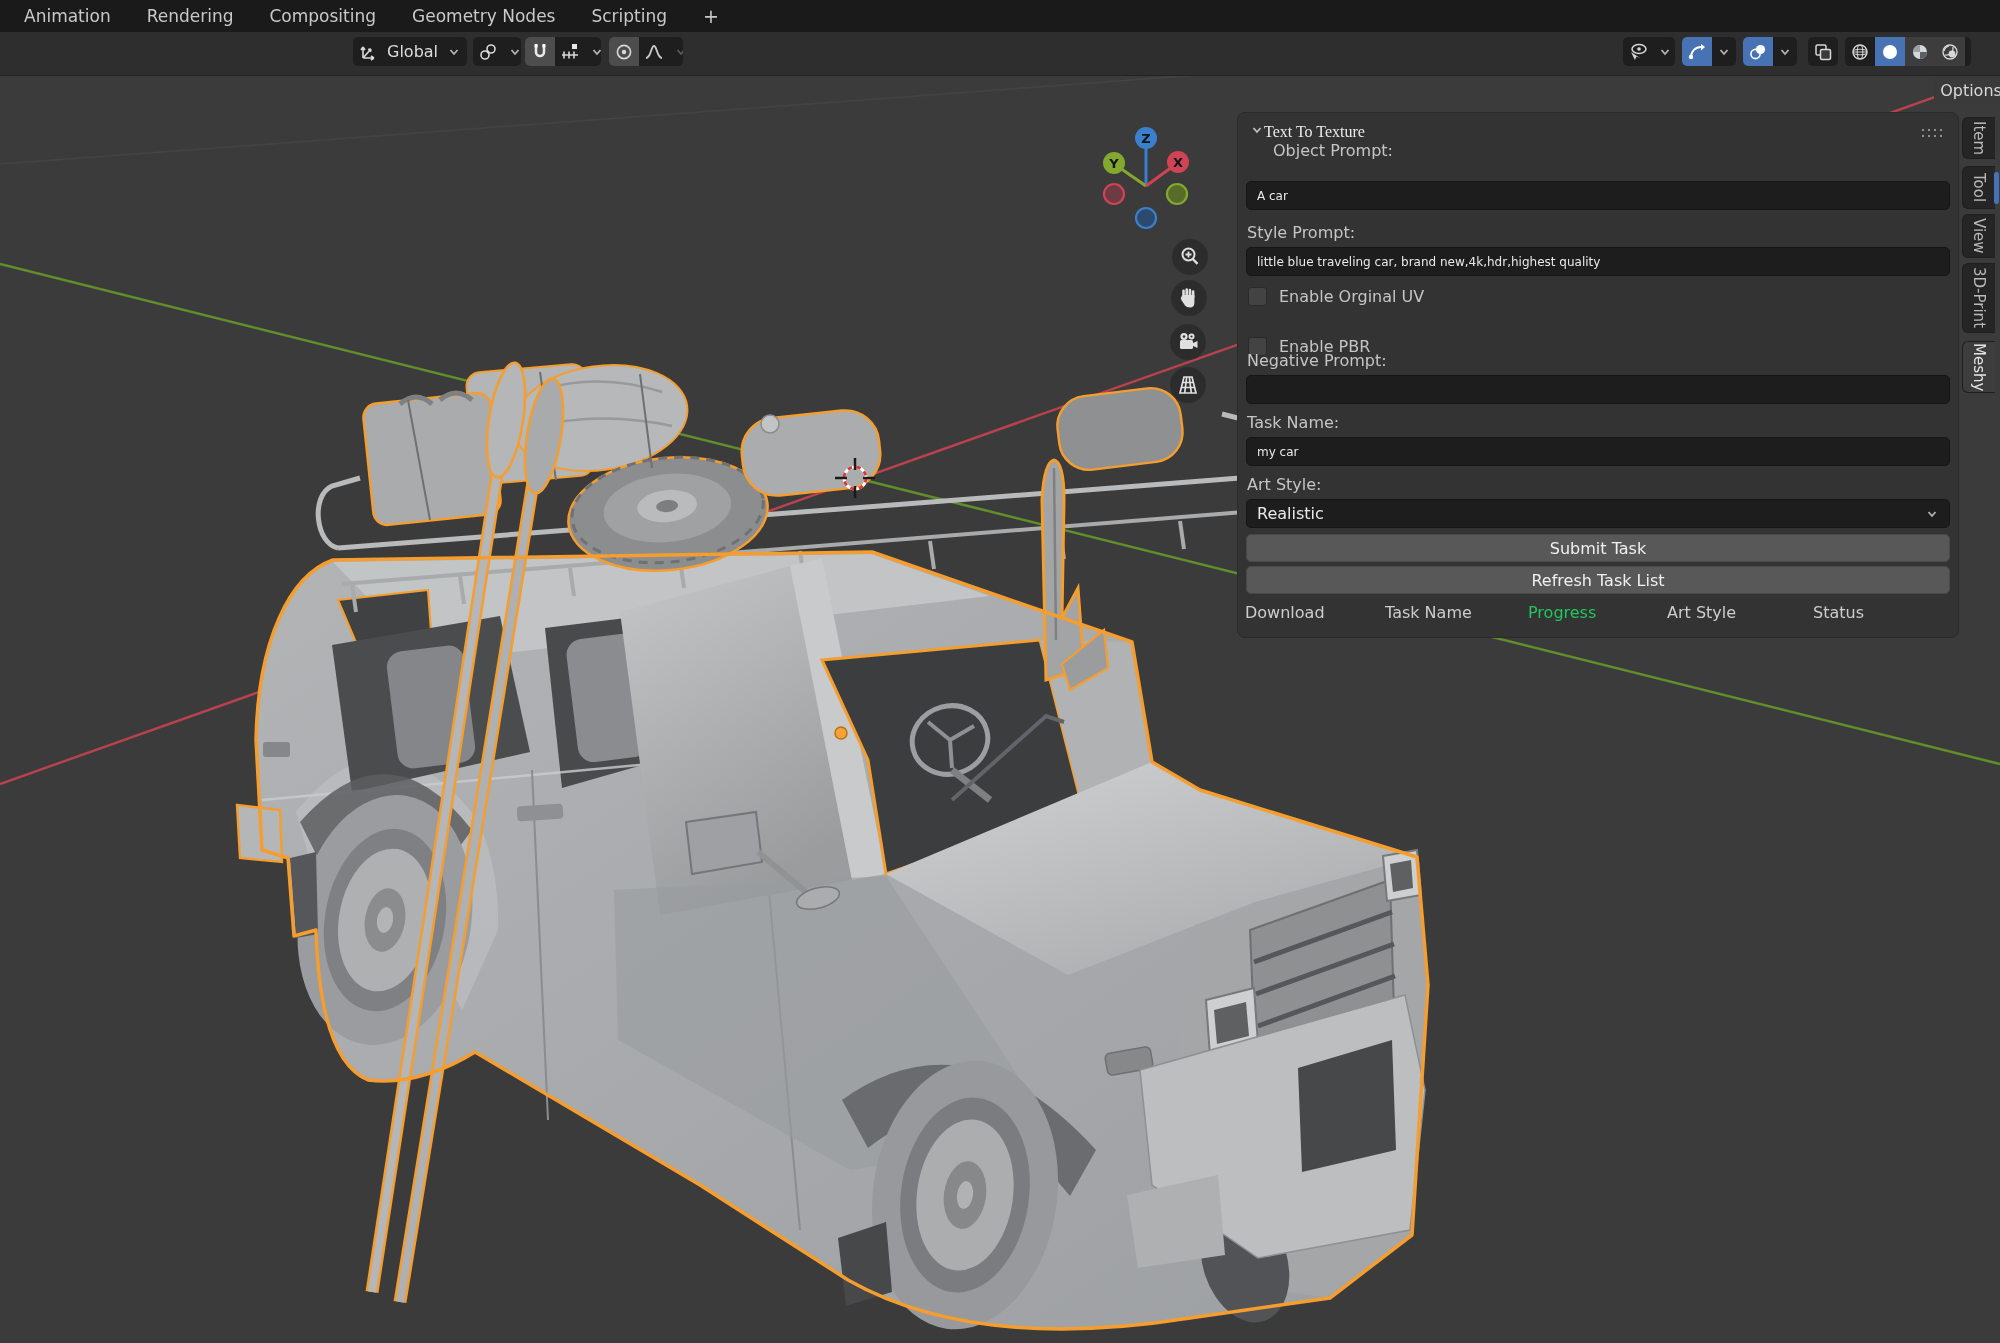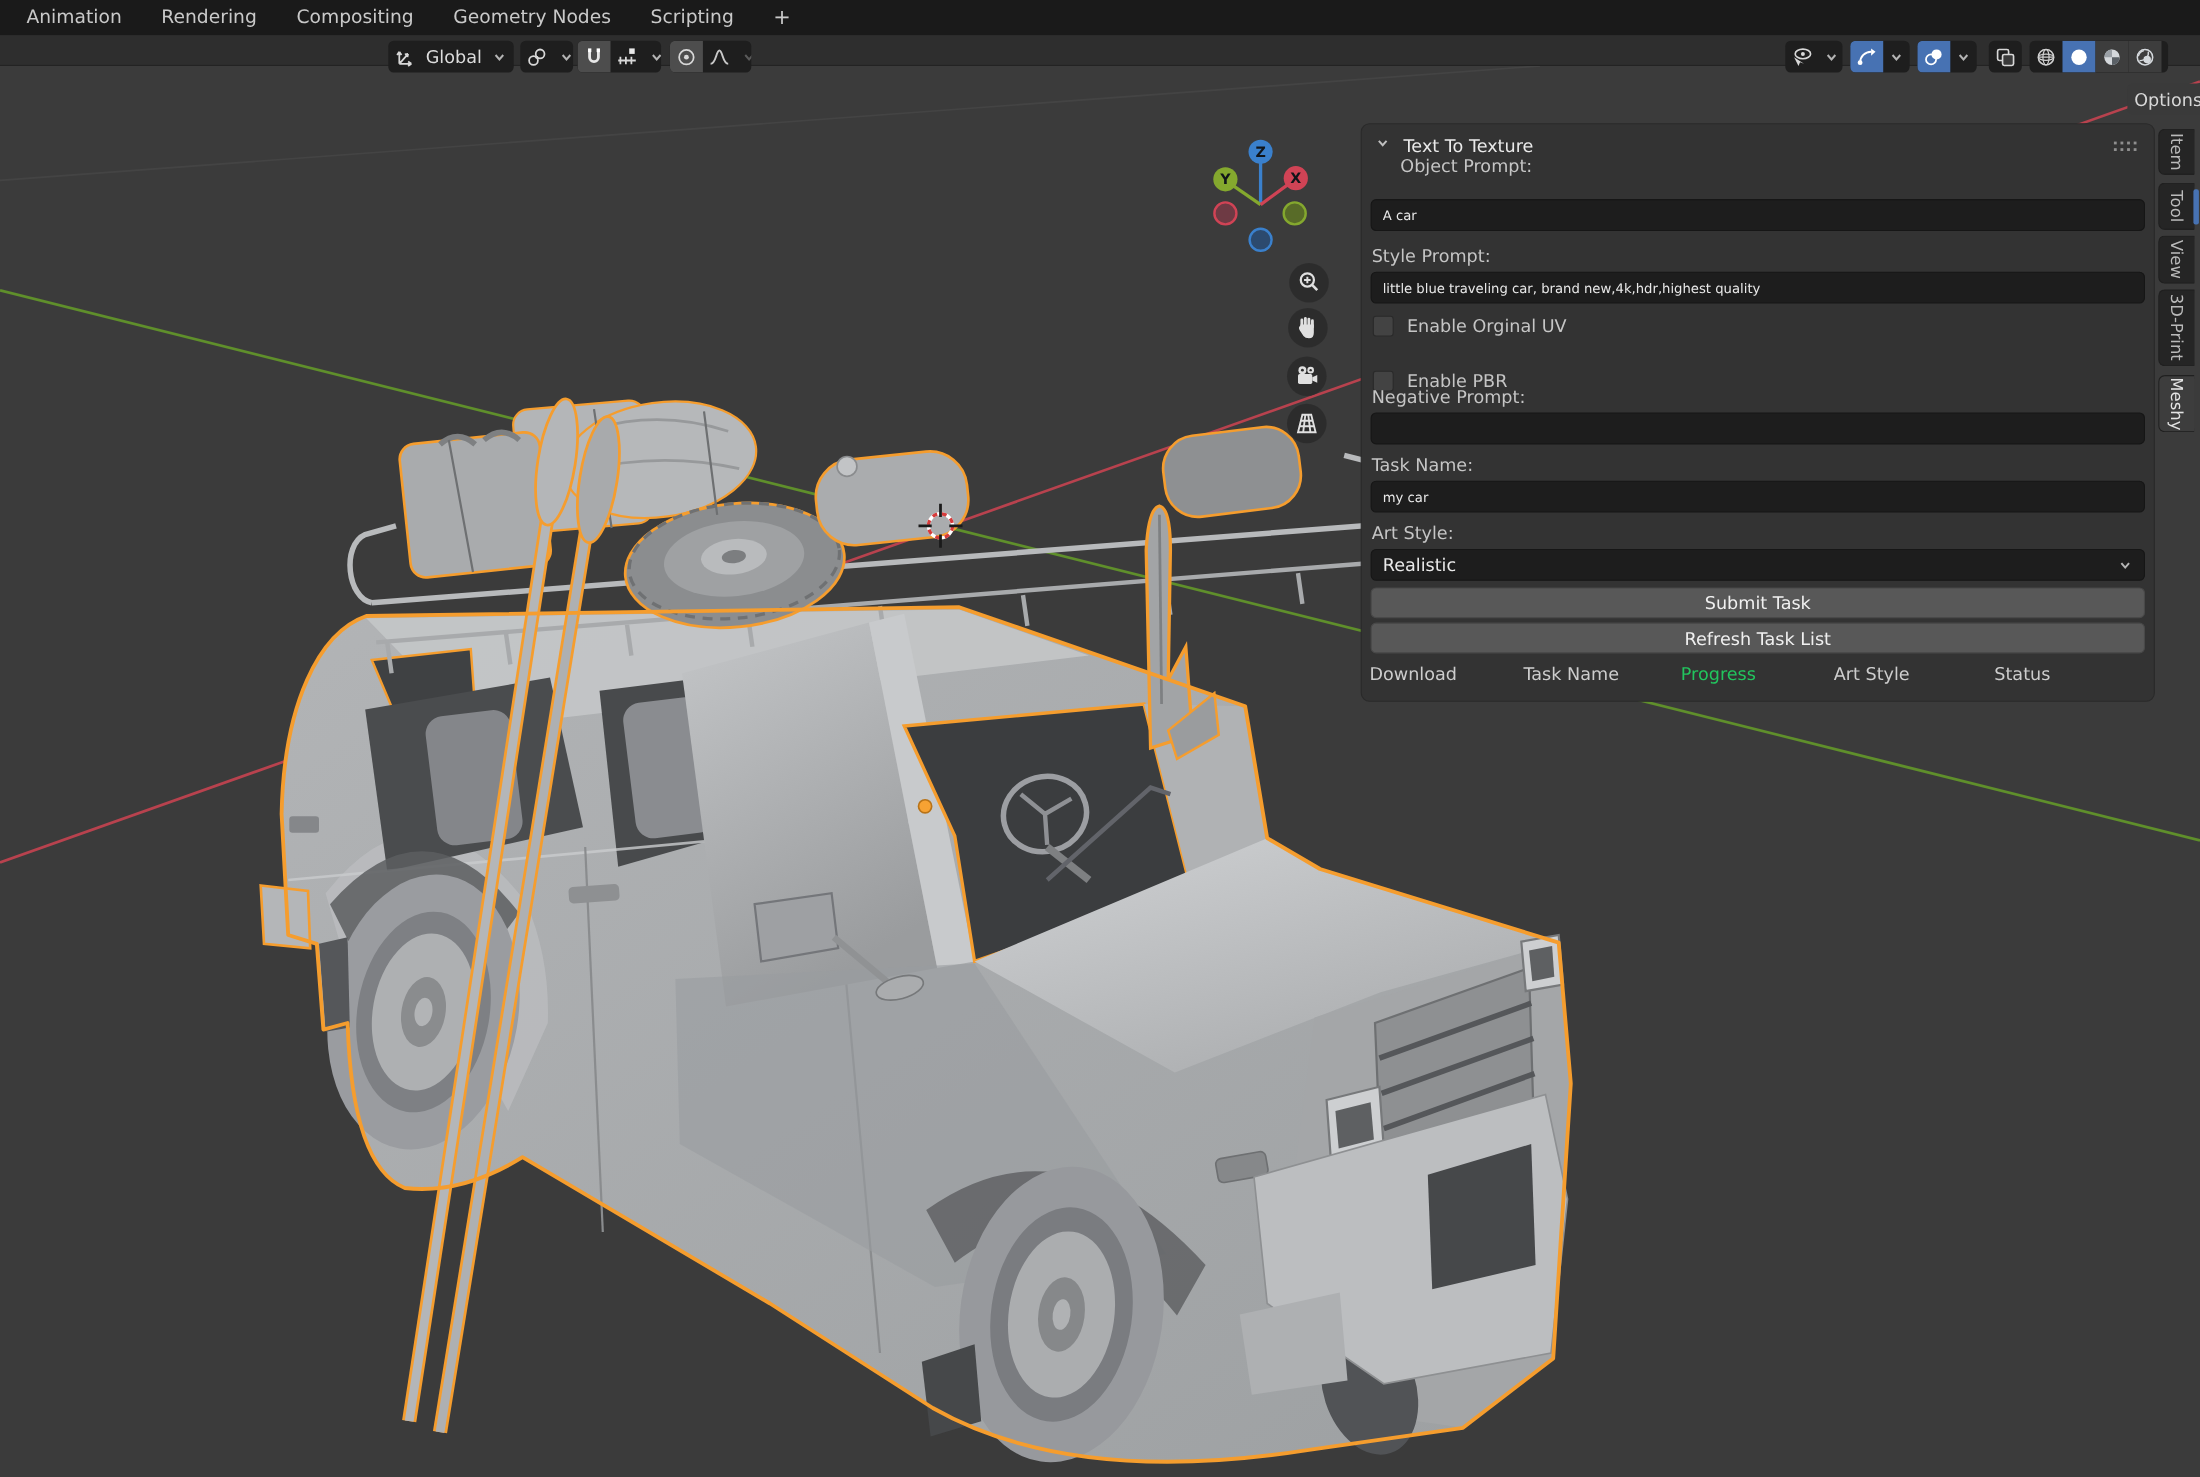--- a/index.html
+++ b/index.html
@@ -10,21 +10,21 @@
   
   svg.scene { position:absolute; left:0; top:0; }
 
   
   .topbar { position:absolute; left:0; top:0; width:2000px; height:32px; background:#1a1a1a;
     display:flex; align-items:center; gap:36px; padding-left:24px; z-index:30; }
   .wtab { color:#c9c9c9; font-size:17px; cursor:default; }
   .wtab-add { color:#c9c9c9; font-size:19px; }
 
   
-  .vheader { position:absolute; left:0; top:32px; width:2000px; height:28px; background:#2e2e2e;
+  .vheader { position:absolute; left:0; top:32px; width:2000px; height:44px; background:#2e2e2e;
     border-bottom:1px solid #232323; z-index:29; }
   .hgroup { position:absolute; top:5px; height:29px; background:#1e1e1e; border-radius:5px;
     display:flex; align-items:center; overflow:hidden; }
   .hbtn { height:29px; display:flex; align-items:center; justify-content:center; padding:0 5px; }
   .hbtn.lit { background:#4d4d4d; }
   .hbtn.blue { background:#4772b3; }
   .hbtn.midgray { background:#3d3d3d; }
   .hlabel { color:#dcdcdc; font-size:16px; padding:0 4px; }
   .icon16 { width:20px; height:20px; display:block; }
   .chev { width:14px; height:14px; display:block; opacity:.85; }
@@ -450,21 +450,21 @@
         <path d="M17,13 L21.5,11 L21.5,18 L17,16 Z" fill="#e0e0e0"></path>
       </svg>
 </div>
 <div class="navbtn" style="left:1170px; top:367px;">
   <svg width="24" height="24" viewBox="0 0 24 24">
         <path d="M8,4 L16,4 L20,20 L4,20 Z M10.7,4 L8.7,20 M13.3,4 L15.3,20 M6.9,9.5 L17.1,9.5 M5.8,14.5 L18.2,14.5" stroke="#e0e0e0" stroke-width="1.7" fill="none"></path>
       </svg>
 </div>
 
 <div class="npanel">
-  <div class="p-abs" style="left:12px; top:10px; display:flex; align-items:flex-start; gap:12px;">
+  <div class="p-abs" style="left:12px; top:10px; display:flex; align-items:flex-start; gap:0;font-family:Liberation Serif, serif;">
     <svg class="chev" viewBox="0 0 14 14">
           <path d="M3.5,5 L7,9 L10.5,5" stroke="#d8d8d8" stroke-width="1.8" fill="none"></path>
         </svg>
     <span class="p-title">Text To Texture</span>
   </div>
   <div class="p-abs drag-dots" style="right:14px; top:14px;"></div>
 
   <div class="p-abs p-label" style="left:9px; top:28px;margin-left:26px;">Object Prompt:</div>
   <input class="p-abs p-input" style="left: 8px; top: 68px;" value="A car">
 

